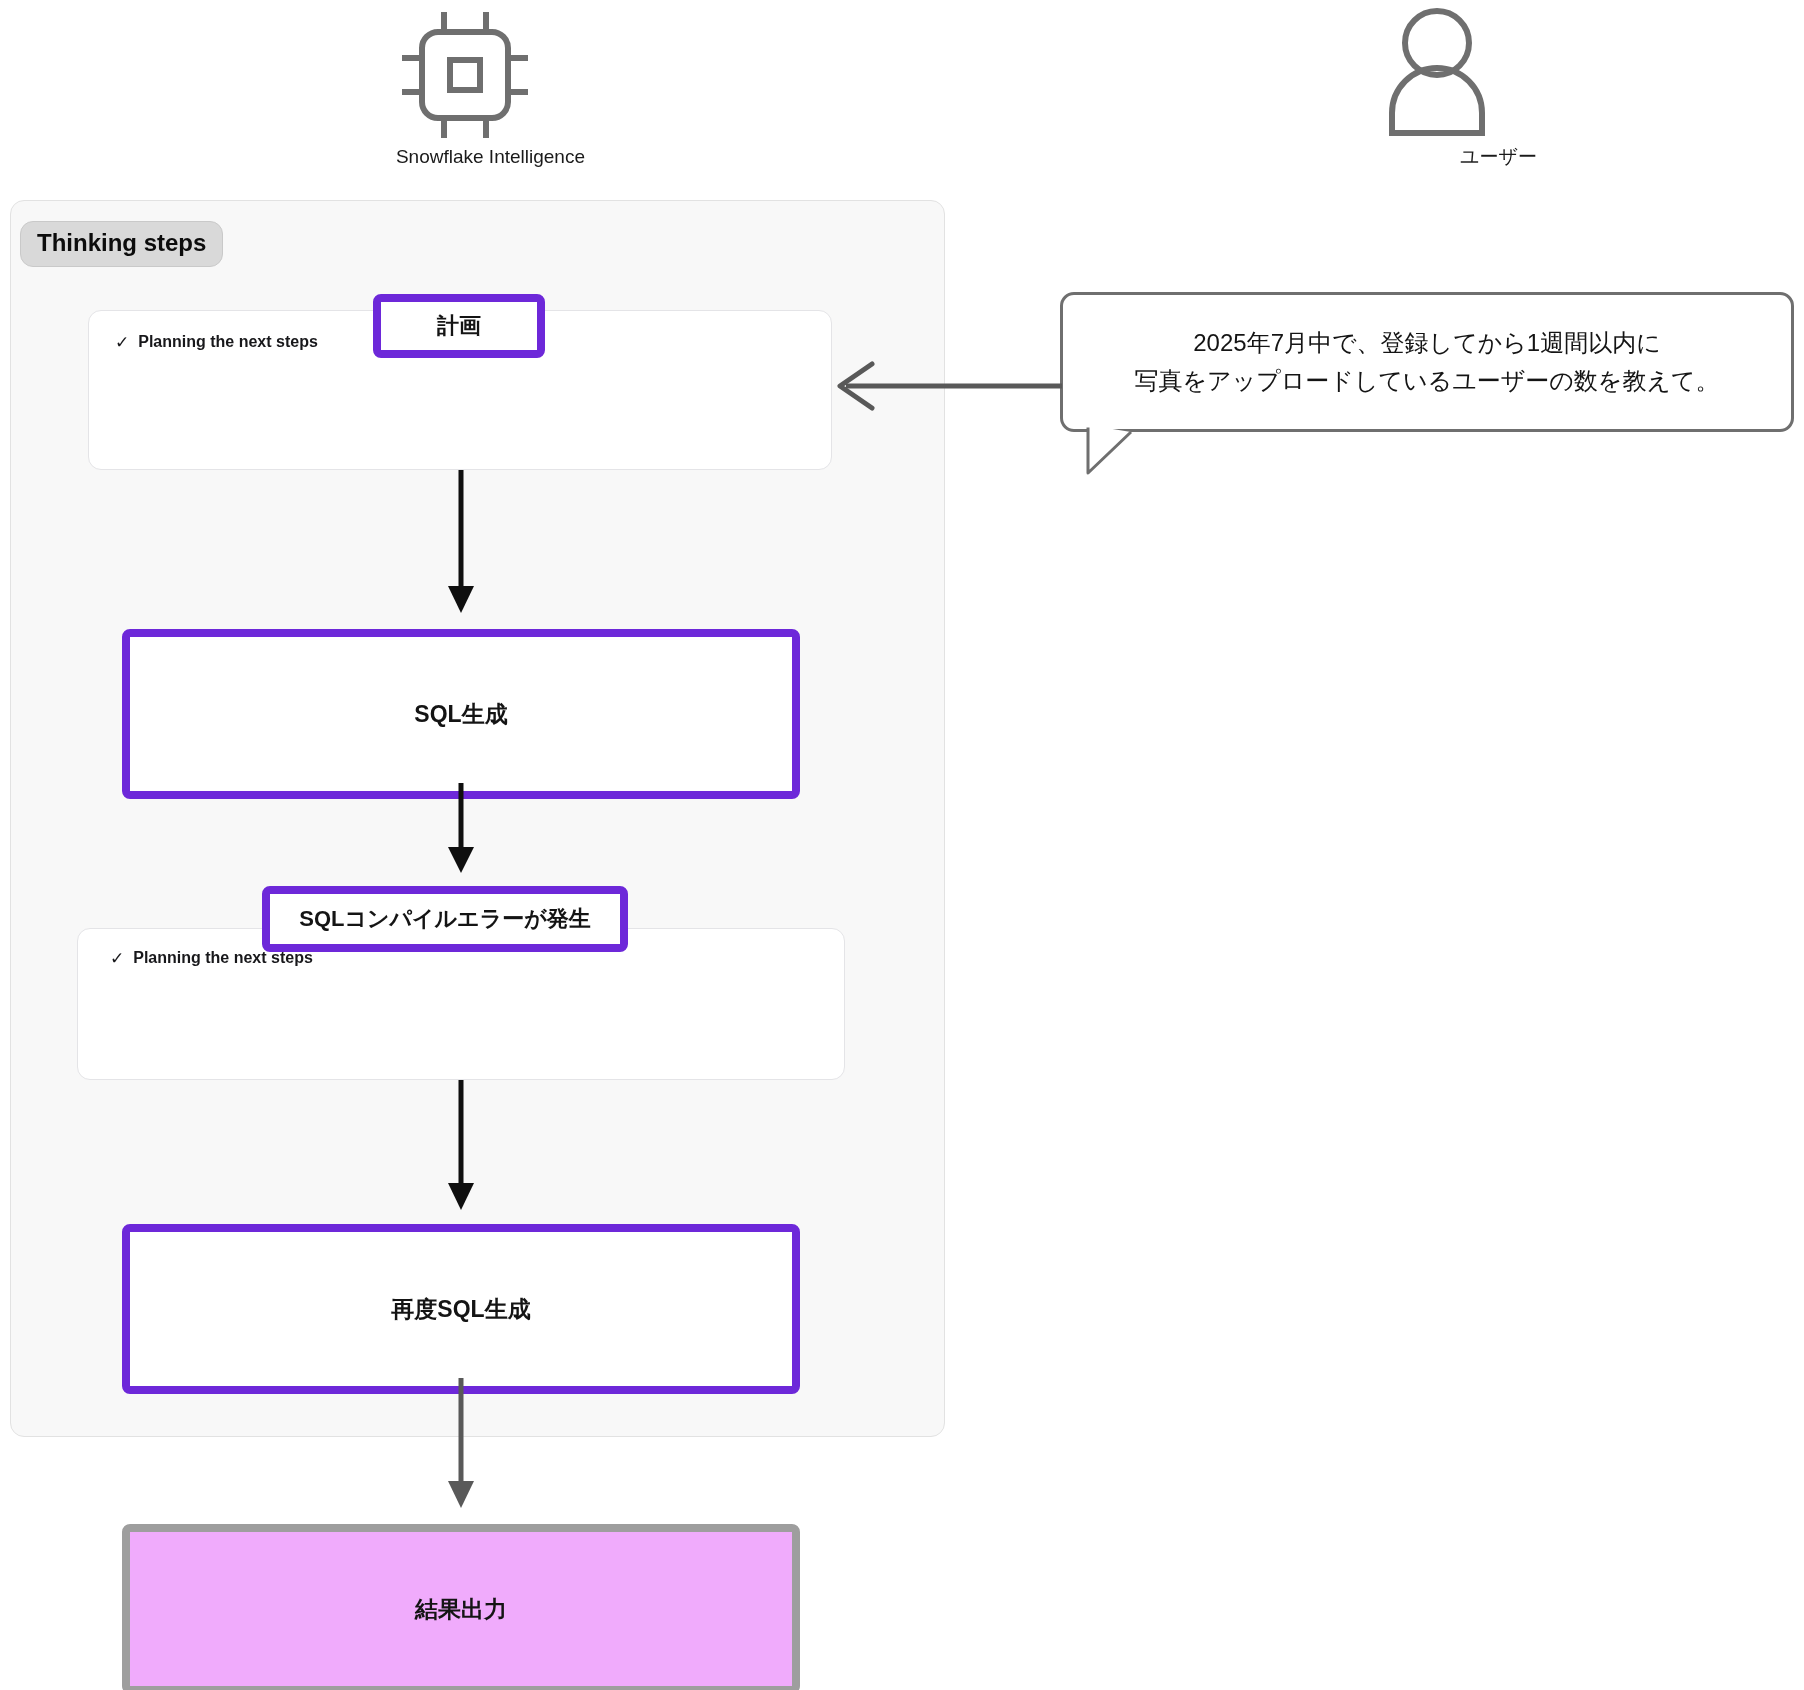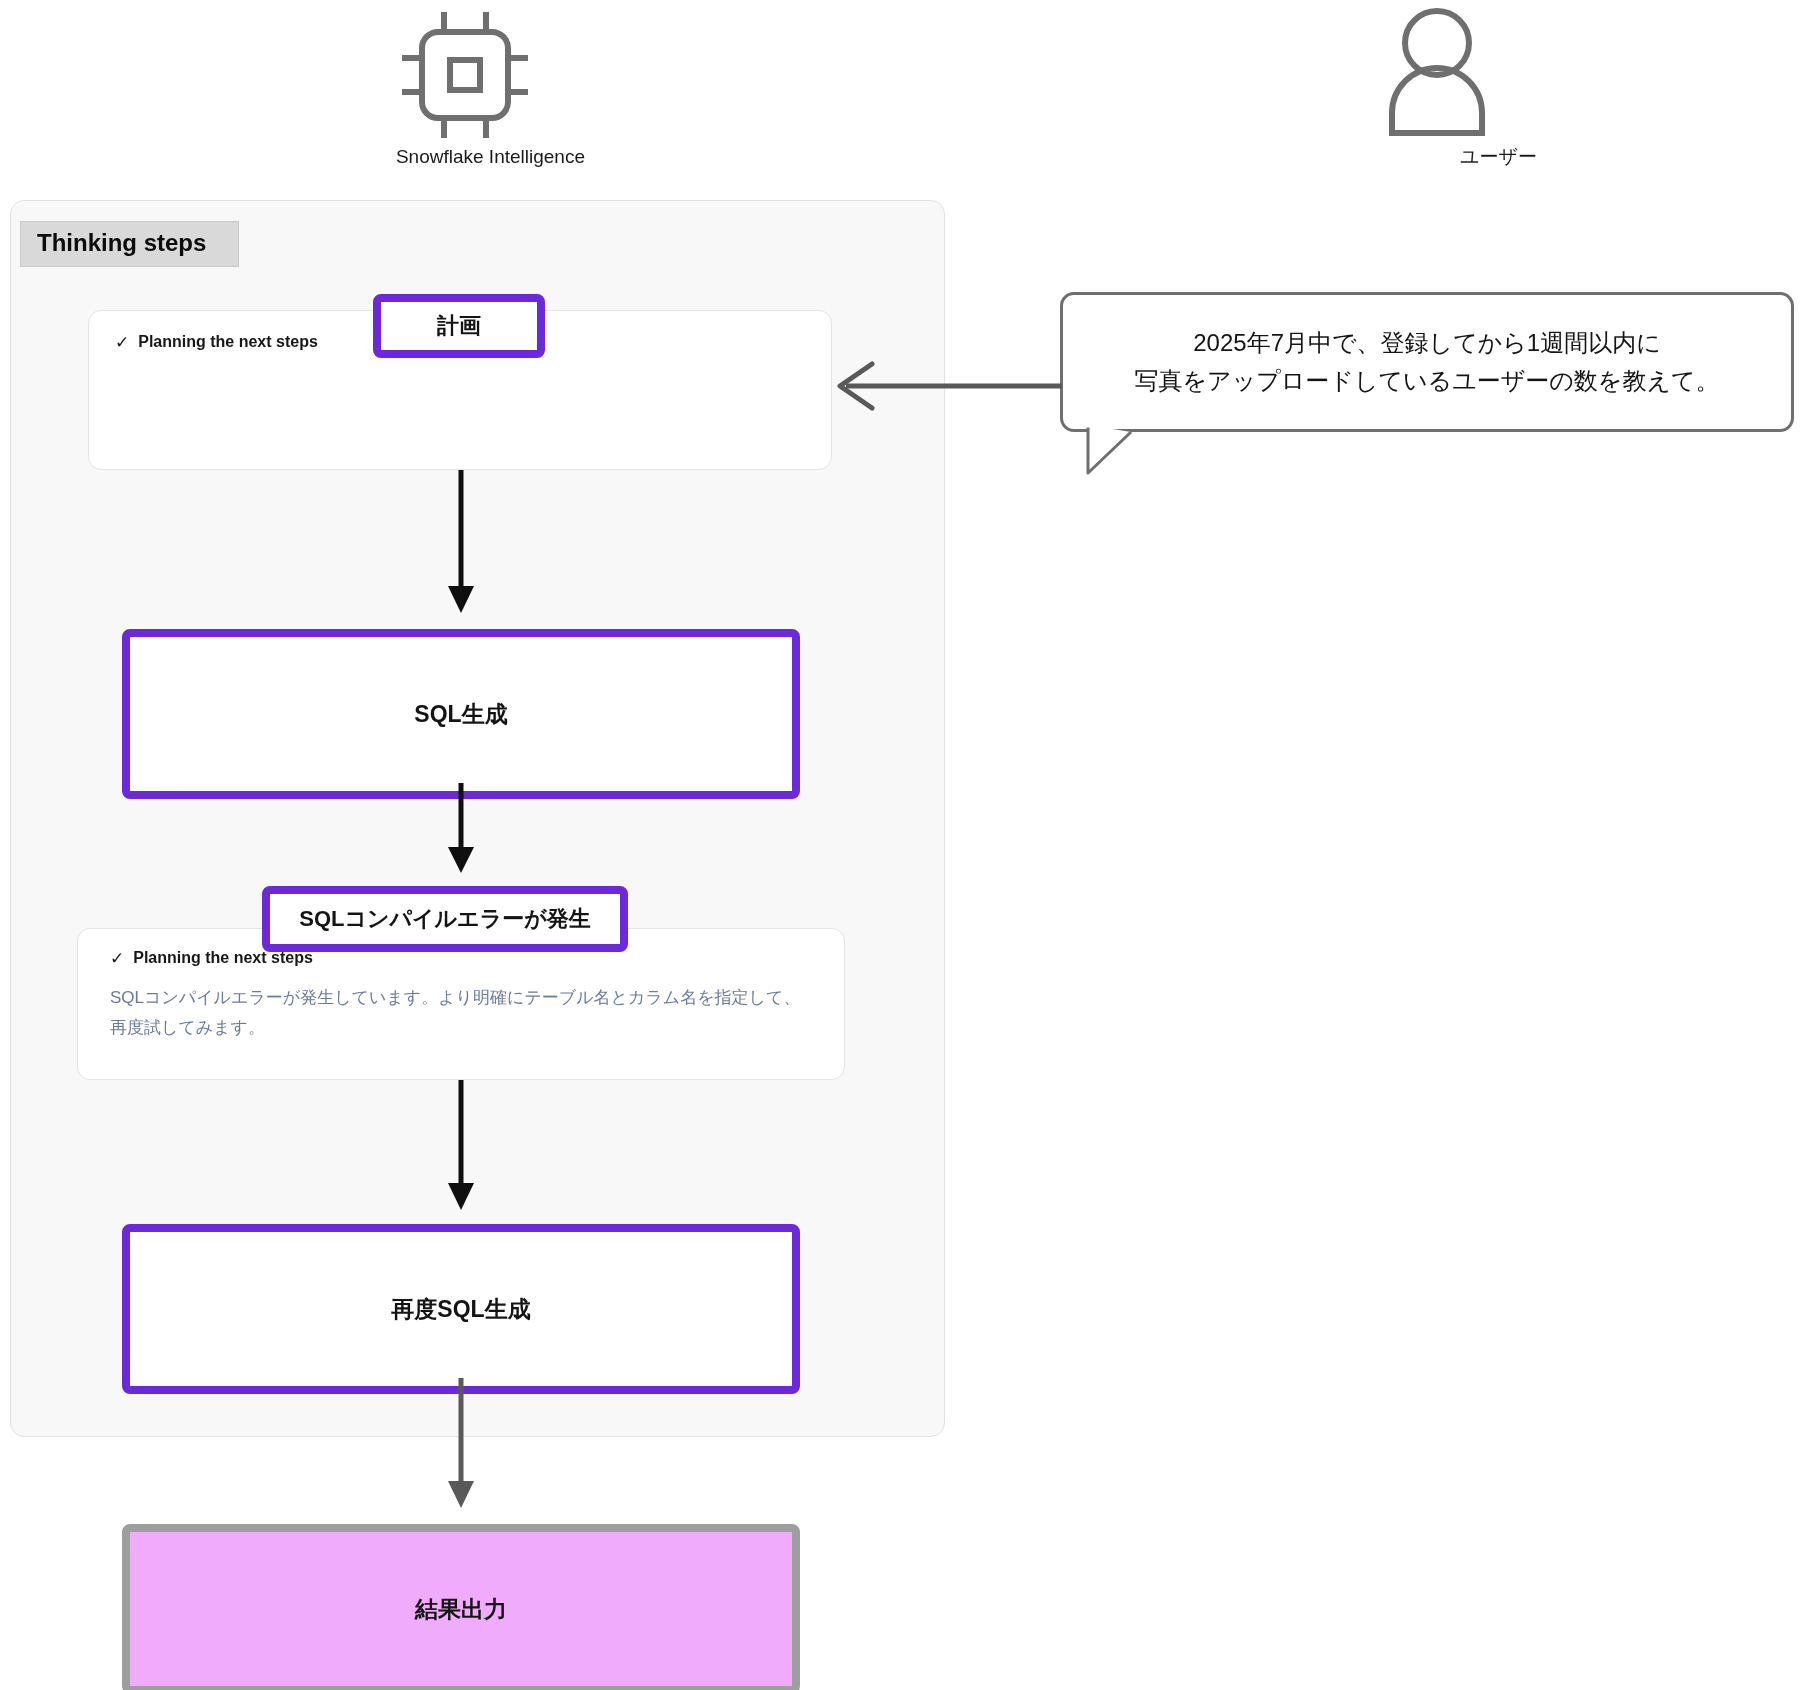--- a/index.html
+++ b/index.html
@@ -19,22 +19,22 @@
   .icon-user{position:absolute;left:1382px;top:5px;width:110px;height:135px;}
 
   
   .panel{
     position:absolute;left:10px;top:200px;width:935px;height:1237px;
     background:#f8f8f8;border:1px solid #e2e2e2;border-radius:14px;
     box-sizing:border-box;
   }
   .panel-badge{
     position:absolute;left:20px;top:221px;
-    background:#d9d9d9;border:1px solid #c9c9c9;border-radius:0;
-    padding:7px 32px 9px 16px;
+    background:#d9d9d9;border:1px solid #c9c9c9;border-radius:13px;
+    padding:7px 16px 9px 16px;
     font-size:24px;font-weight:bold;color:#0c0c0c;line-height:1.15;
   }
 
   
   .card{
     position:absolute;background:#ffffff;border:1px solid #e4e4e7;
     border-radius:13px;box-sizing:border-box;
   }
   .card-head{
     display:flex;align-items:center;gap:9px;
@@ -119,21 +119,20 @@
     <line x1="21" y1="0" x2="21" y2="74" stroke="#0f0f0f" stroke-width="5"></line>
     <path d="M21 90 L8 64 L34 64 Z" fill="#0f0f0f"></path>
   </svg>
 </div>
 
 <div class="card" style="left:77px;top:928px;width:768px;height:152px;padding:20px 32px;">
   <div class="card-head">
     <span class="check">✓</span>
     <span>Planning the next steps</span>
   </div>
-  <div class="card-body">SQLコンパイルエラーが発生しています。より明確にテーブル名とカラム名を指定して、再度試してみます。</div>
 </div>
 
 <div class="pbox" style="left:262px;top:870px;width:366px;height:66px;">SQLコンパイルエラーが発生</div>
 
 <div class="abs" style="left:440px;top:1080px;width:42px;height:132px;">
   <svg width="42" height="132" viewBox="0 0 42 132">
     <line x1="21" y1="0" x2="21" y2="113" stroke="#0f0f0f" stroke-width="5"></line>
     <path d="M21 130 L8 103 L34 103 Z" fill="#0f0f0f"></path>
   </svg>
 </div>

